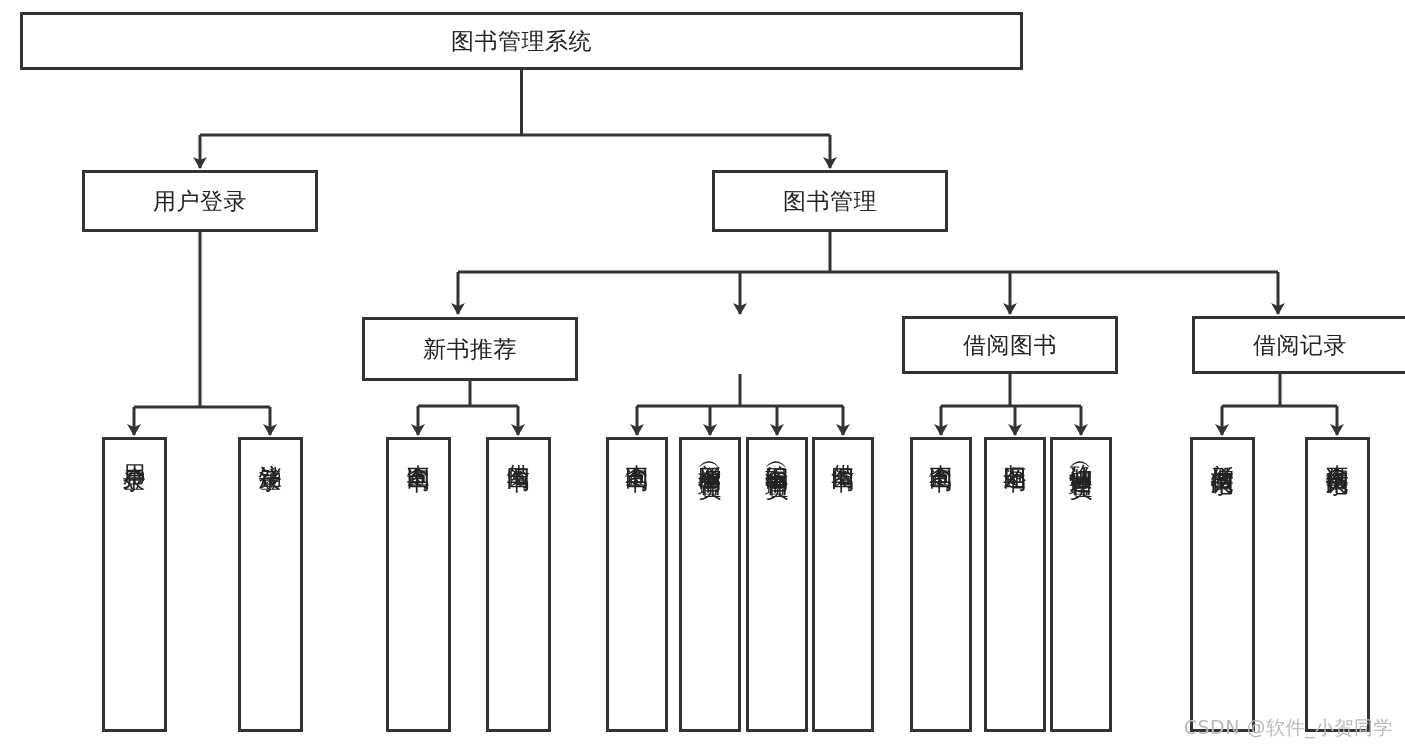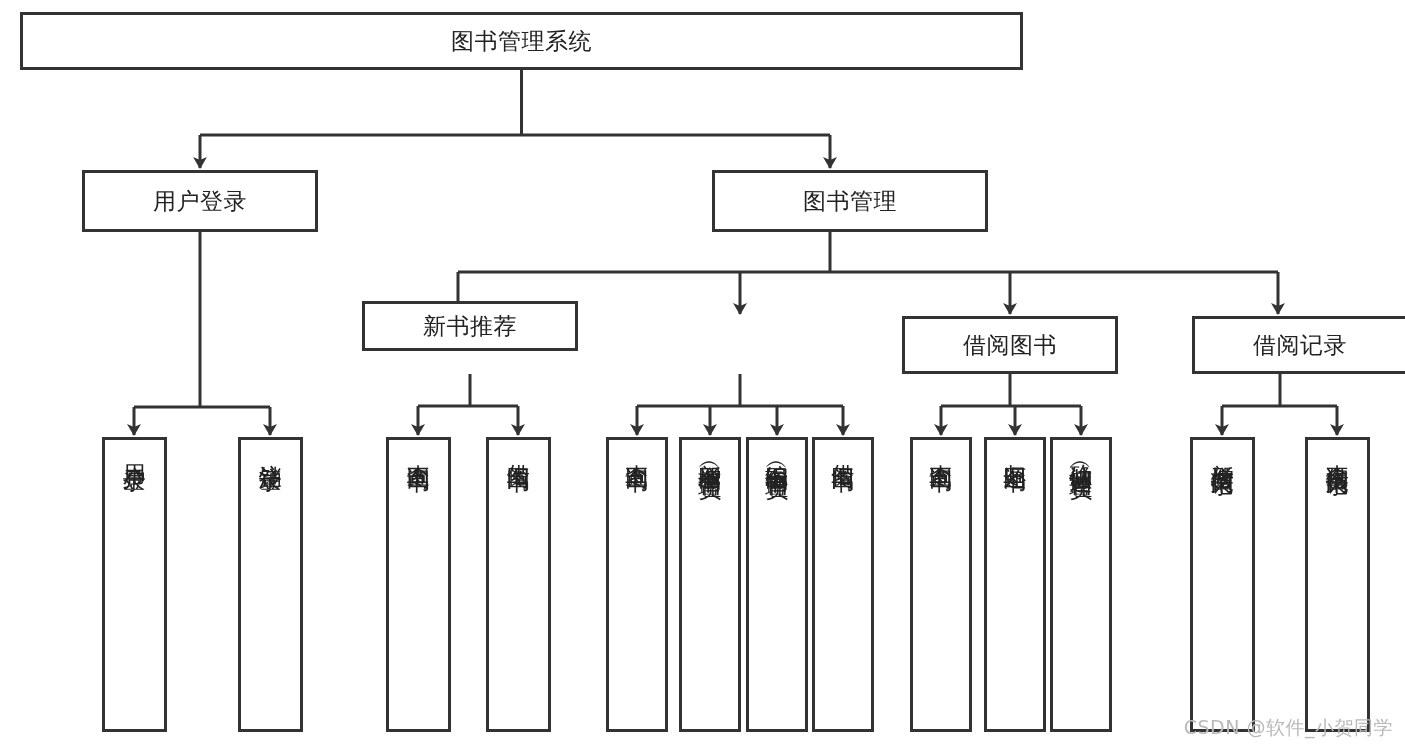--- a/index.html
+++ b/index.html
@@ -130,25 +130,25 @@
     </g>
   </svg>
 
   <div class="node" style="left:20px; top:12px; width:1003px; height:58px;">
     <span class="label">图书管理系统</span>
   </div>
 
   <div class="node" style="left:82px; top:170px; width:236px; height:62px;">
     <span class="label">用户登录</span>
   </div>
-  <div class="node" style="left:712px; top:170px; width:276px; height:62px;">
+  <div class="node" style="left:712px; top:170px; width:236px; height:62px;">
     <span class="label">图书管理</span>
   </div>
 
-  <div class="node" style="left:362px; top:301px; width:216px; height:50px;">
+  <div class="node" style="left:362px; top:317px; width:216px; height:64px;">
     <span class="label">新书推荐</span>
   </div>
   <div class="node" style="left:902px; top:316px; width:216px; height:58px;">
     <span class="label">借阅图书</span>
   </div>
   <div class="node" style="left:1172px; top:316px; width:216px; height:58px;margin-left:20px;">
     <span class="label">借阅记录</span>
   </div>
 
   <div class="node vertical" style="left:102px; top:437px; width:65px; height:295px;">

